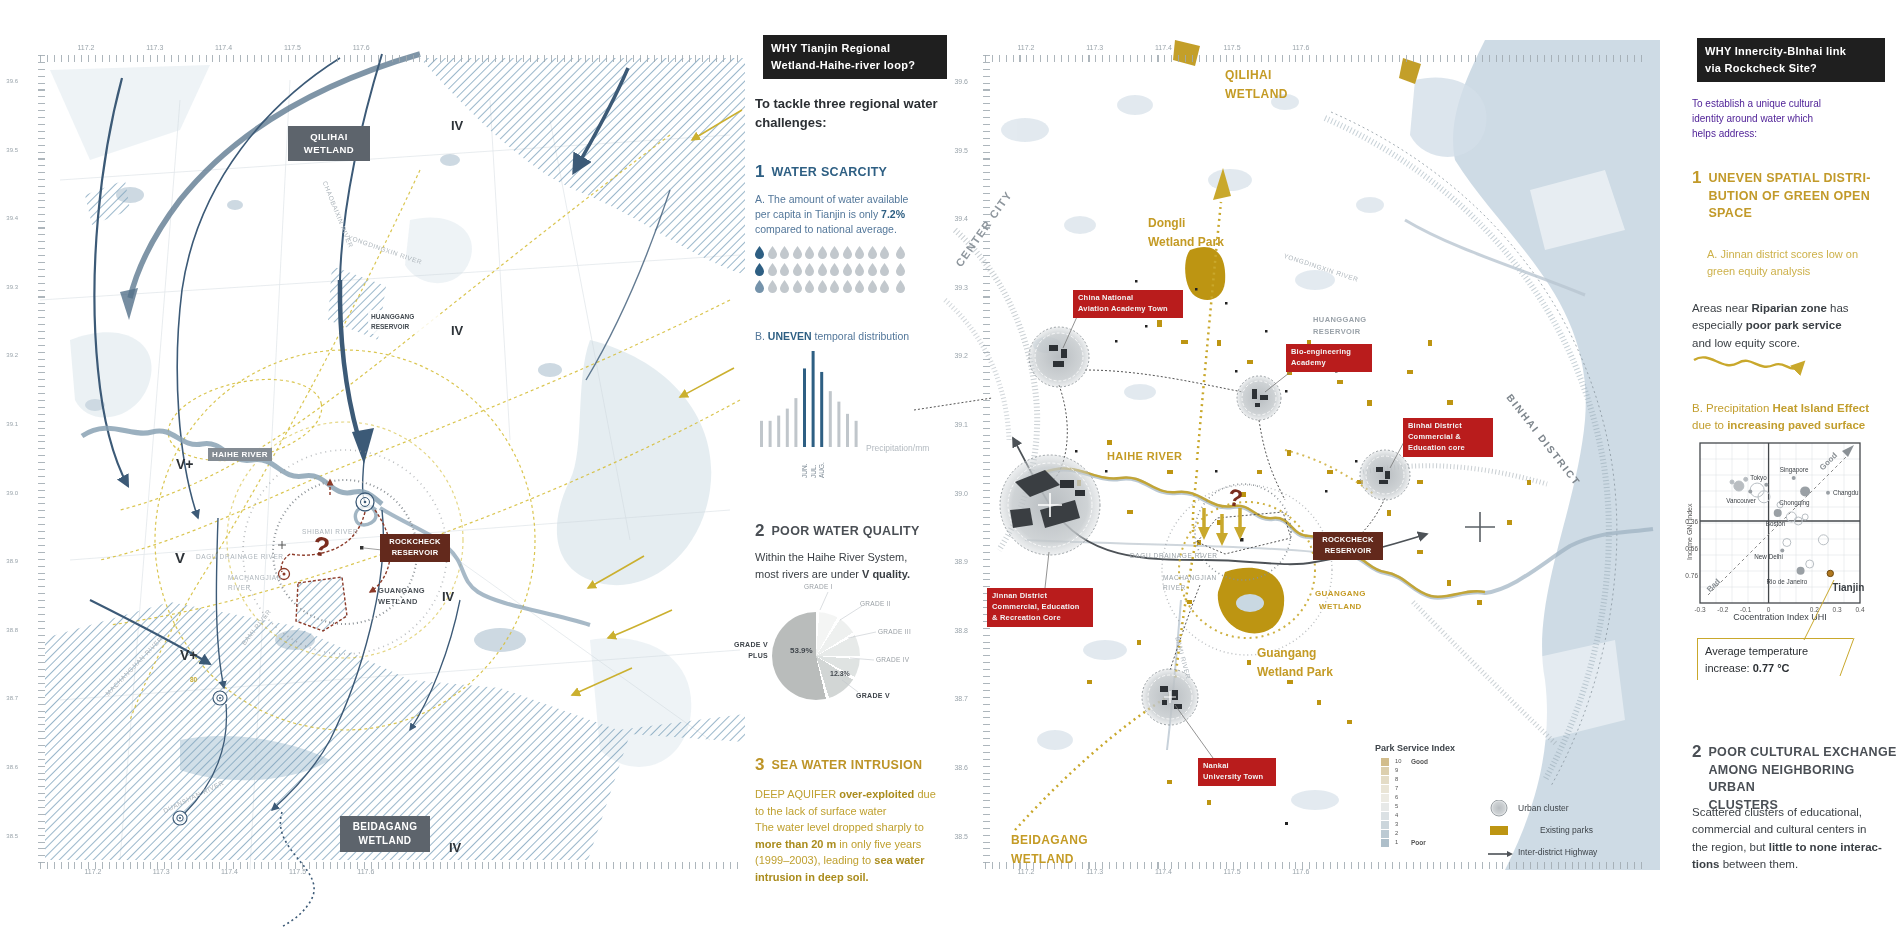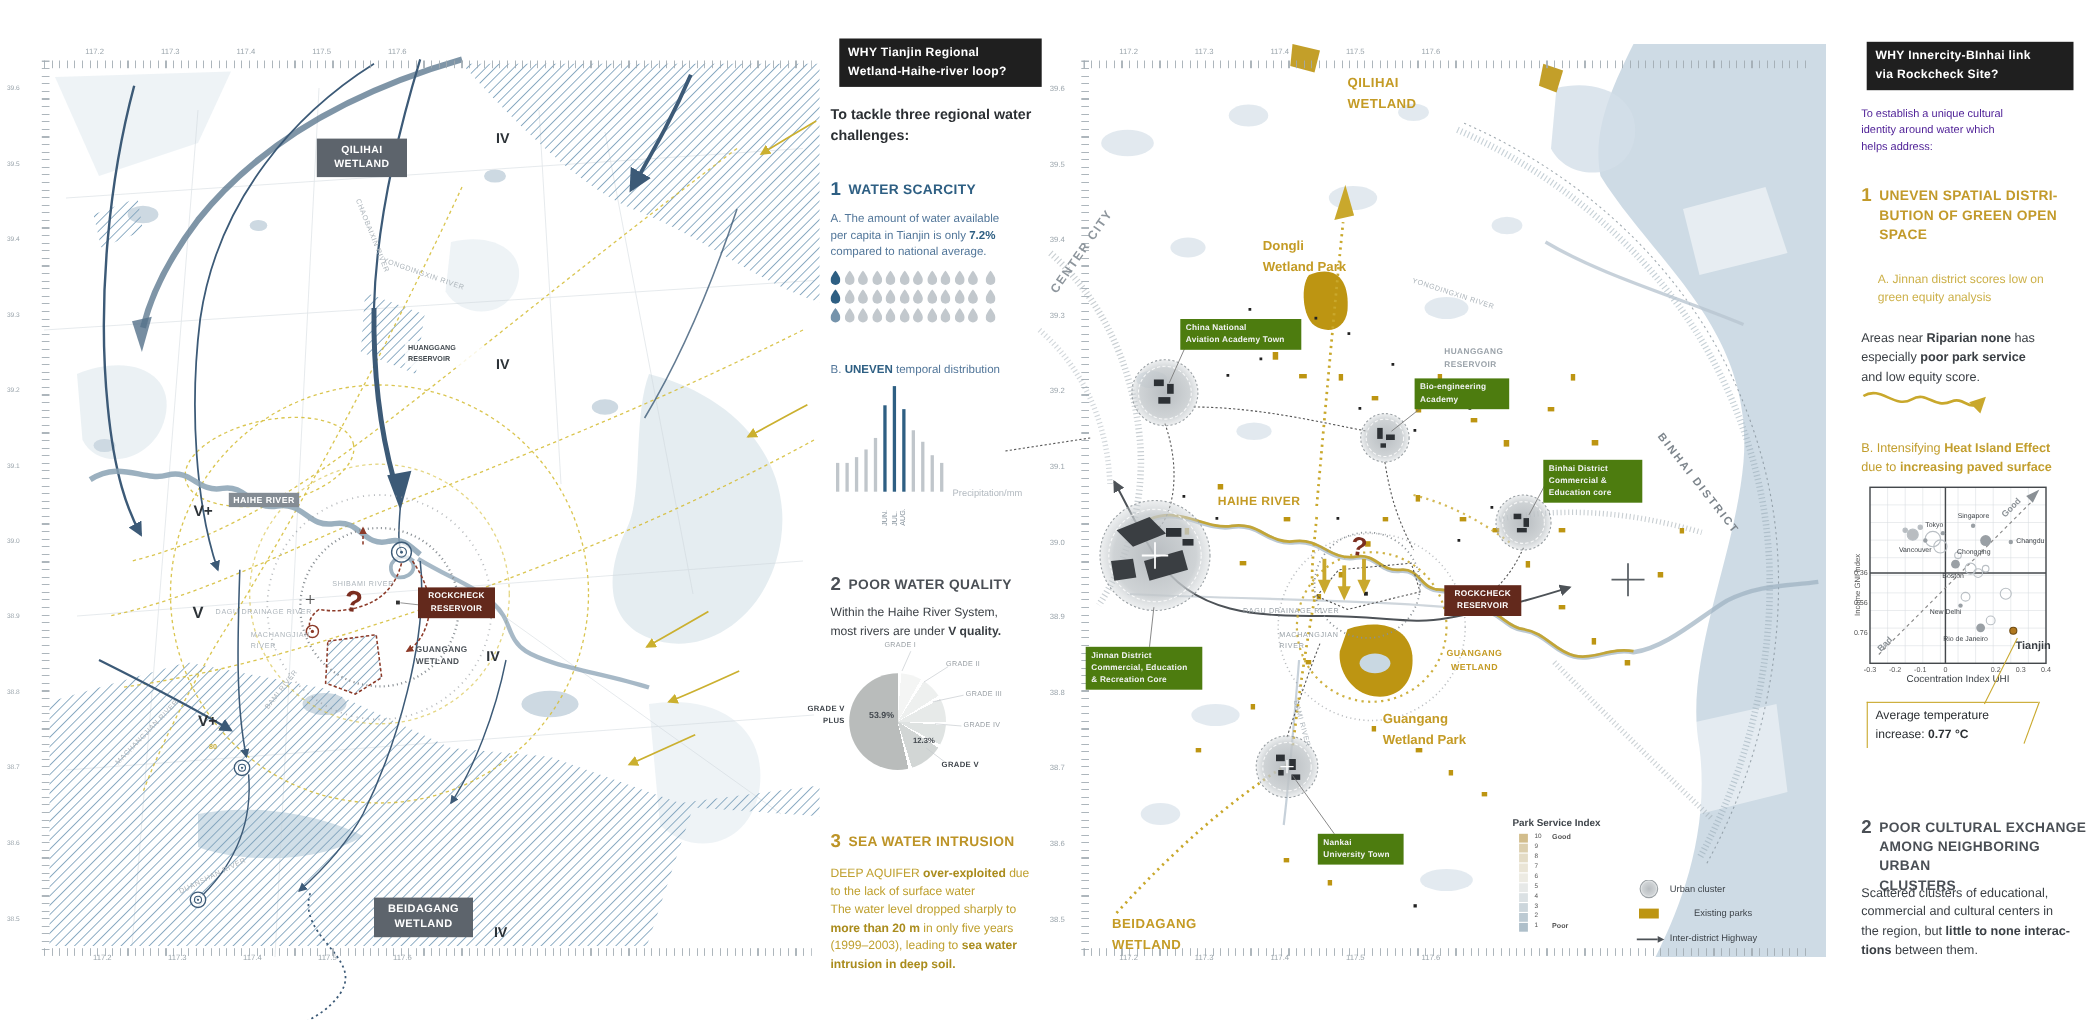--- a/index.html
+++ b/index.html
@@ -7,21 +7,21 @@
   .board{position:relative;width:1900px;height:927px;background:#fff;overflow:hidden;}
   .abs{position:absolute;}
   .pre{white-space:pre-line;}
   .mapbox{position:absolute;top:40px;height:830px;}
   .mapsvg{position:absolute;left:0;top:0;overflow:visible;}
   .tickstrip-h{position:absolute;height:7px;background:repeating-linear-gradient(90deg,#9fa9b0 0 1px,transparent 1px 6.9px);opacity:.85;}
   .tickstrip-v{position:absolute;width:7px;background:repeating-linear-gradient(180deg,#9fa9b0 0 1px,transparent 1px 6.9px);opacity:.85;}
   .lon{position:absolute;font-size:7px;color:#9aa4ab;width:26px;text-align:center;}
   .lat{position:absolute;font-size:7px;color:#9aa4ab;width:22px;text-align:right;}
   .glabel{background:#5d646c;color:#fff;font-weight:bold;text-align:center;padding:4px 5px;line-height:1.4;letter-spacing:.4px;}
-  .rlabel{background:#4d7c0f;color:#f2f3f4;font-weight:bold;text-align:left;padding:3px 5px;line-height:1.45;font-size:7.5px;letter-spacing:.2px;}
+  .rlabel{background:#b91c1c;color:#f2f3f4;font-weight:bold;text-align:left;padding:3px 5px;line-height:1.45;font-size:7.5px;letter-spacing:.2px;}
   .redbox{background:#63291c;color:#fff;font-weight:bold;text-align:center;padding:3px 5px;line-height:1.45;font-size:7.5px;letter-spacing:.3px;}
   .grade{position:absolute;color:#2d3338;font-weight:bold;}
   .rivname{position:absolute;color:#adb5bb;font-size:6.5px;letter-spacing:.6px;white-space:pre-line;}
   .goldcap{color:#c49b25;font-weight:bold;letter-spacing:.4px;}
   .gold{color:#c49b25;}
   .hnum{font-size:17px;font-weight:bold;margin-right:7px;position:relative;top:-2px;}
   .htitle{font-size:12.5px;font-weight:bold;letter-spacing:.3px;line-height:1.4;}
   .sechead{display:flex;align-items:flex-start;}
   .blue{color:#2e5f83;}
   .darkhead{color:#4a4f55;}
@@ -665,34 +665,34 @@
 helps address:</div>
 
     <div class="abs sechead" style="left:1692px;top:170px;color:#c29a2a;">
       <span class="hnum">1</span>
       <span class="htitle pre">UNEVEN SPATIAL DISTRI-
 BUTION OF GREEN OPEN
 SPACE</span>
     </div>
     <div class="abs pre" style="left:1692px;top:246px;font-size:11px;line-height:1.5;color:#cdb14a;margin-left:15px;">A. Jinnan district scores low on
 green equity analysis</div>
-    <div class="abs pre bodytxt" style="left:1692px;top:300px;font-size:11.5px;"><span>Areas near </span><b>Riparian none</b><span> has
+    <div class="abs pre bodytxt" style="left:1692px;top:300px;font-size:11.5px;"><span>Areas near </span><b>Riparian zone</b><span> has
 especially </span><b>poor park service</b><span>
 and low equity score.</span></div>
 
     <svg class="abs" style="left:1692px;top:348px;" width="135" height="34">
       <defs>
           <marker id="goldA3" markerWidth="8" markerHeight="8" refX="4" refY="3" orient="auto">
             <path d="M0,0 L6,3 L0,6 Z" fill="#c9a82c"></path>
           </marker>
         </defs>
       <path d="M2,12 C18,2 30,24 46,15 C60,7 66,24 82,17 C94,12 98,28 110,16" stroke="#c9a82c" stroke-width="2.4" fill="none" marker-end="url(#goldA3)"></path>
     </svg>
 
-    <div class="abs pre" style="left:1692px;top:400px;font-size:11.5px;line-height:1.5;color:#c29e2e;"><span>B. Intensifying </span><b>Heat Island Effect</b><span>
+    <div class="abs pre" style="left:1692px;top:400px;font-size:11.5px;line-height:1.5;color:#c29e2e;"><span>B. Precipitation </span><b>Heat Island Effect</b><span>
 due to </span><b>increasing paved surface</b></div>
 
     <div class="abs" style="left:1700px;top:443px;width:160px;height:160px;">
       <svg id="scatsvg" width="160" height="160" style="overflow:visible;">
           <line x1="16" y1="0" x2="16" y2="160" stroke="#d9dde0" stroke-width="0.5"></line>
           <line x1="0" y1="16" x2="160" y2="16" stroke="#d9dde0" stroke-width="0.5"></line>
           <line x1="32" y1="0" x2="32" y2="160" stroke="#d9dde0" stroke-width="0.5"></line>
           <line x1="0" y1="32" x2="160" y2="32" stroke="#d9dde0" stroke-width="0.5"></line>
           <line x1="48" y1="0" x2="48" y2="160" stroke="#d9dde0" stroke-width="0.5"></line>
           <line x1="0" y1="48" x2="160" y2="48" stroke="#d9dde0" stroke-width="0.5"></line>

